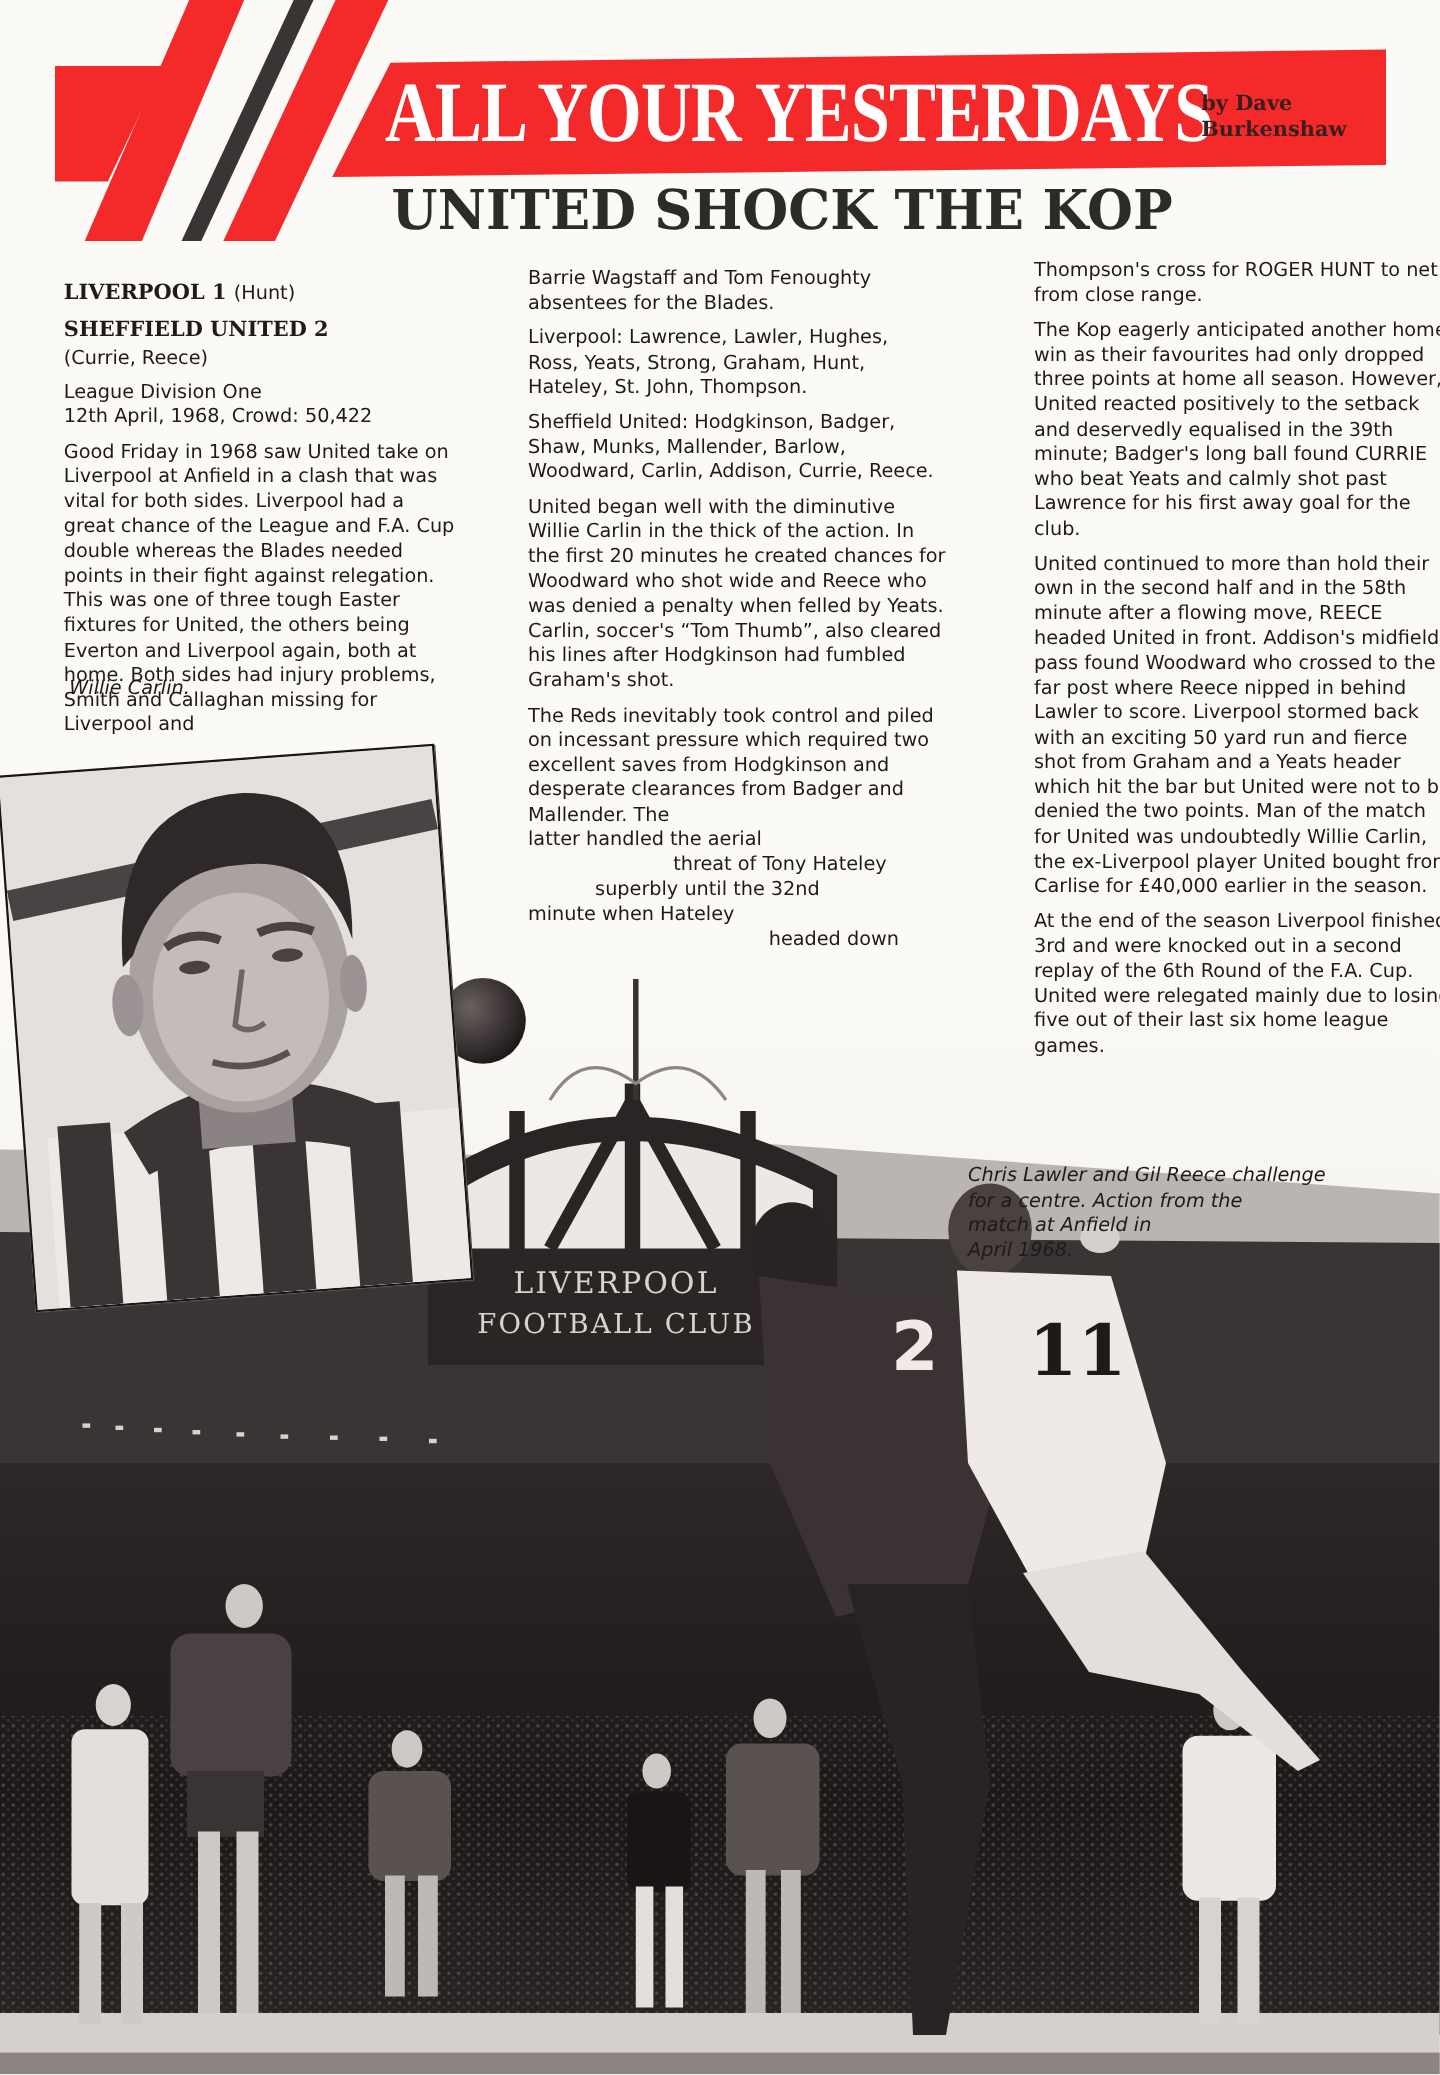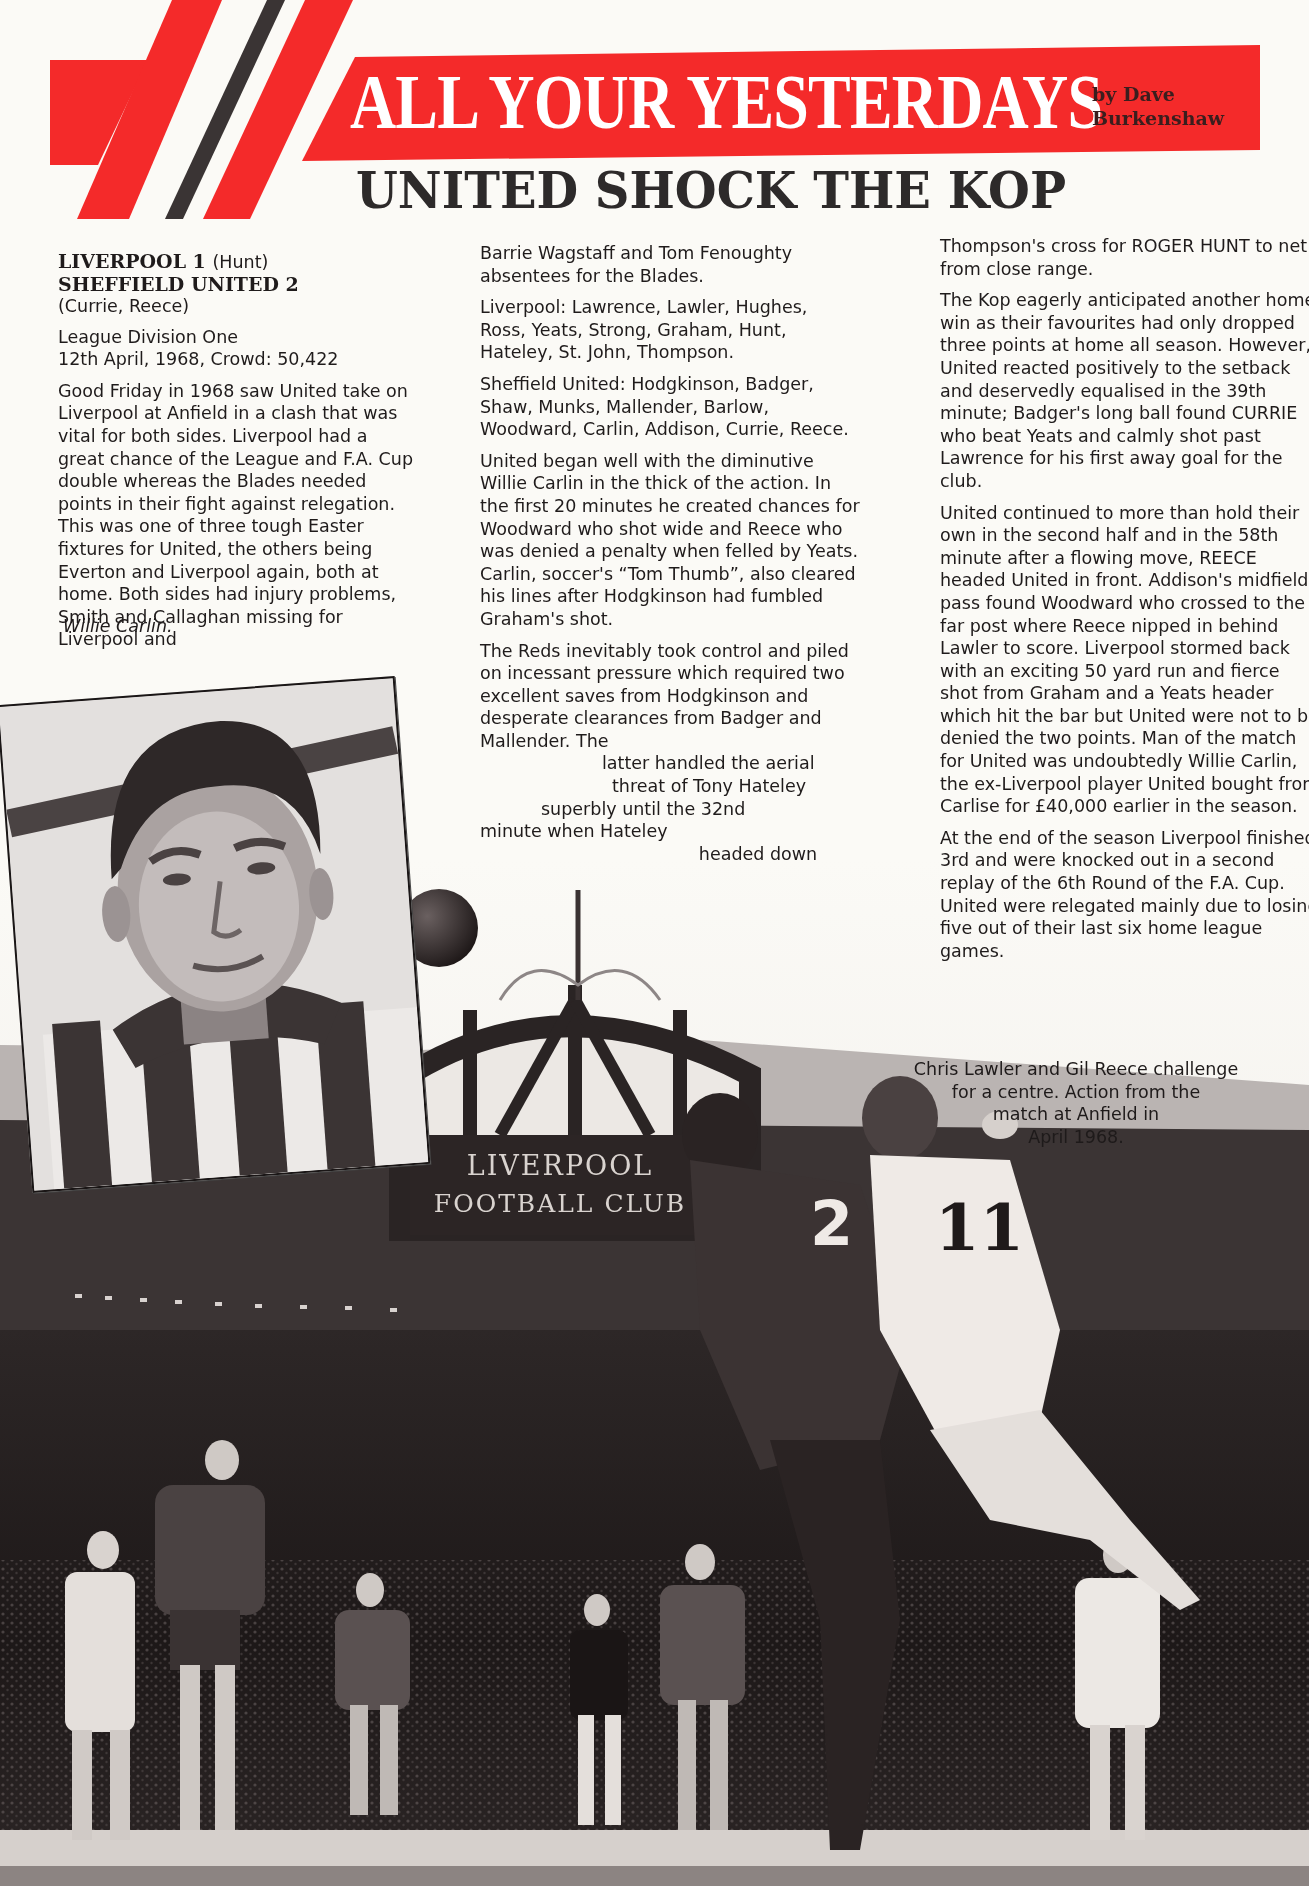--- a/index.html
+++ b/index.html
@@ -31,42 +31,42 @@
     line-height: 62px; color: #2d2a2a; letter-spacing: 0px;
     transform: scaleX(0.96); transform-origin: left center; white-space: nowrap;
   }
 
   
   .col {
     position: absolute; font-family: "DejaVu Sans", sans-serif;
     font-size: 17.5px; line-height: 22.6px; color: #1f1b1b;
   }
   .col p { margin: 0 0 9px 0; }
-  .score-line { font-family: "DejaVu Serif", serif; font-weight: bold; font-size: 19px; line-height: 22px; }
+  .score-line { font-family: "DejaVu Serif", serif; font-weight: bold; font-size: 19px; line-height: 32px; }
   .score-scorers { font-weight: normal; font-family: "DejaVu Sans", sans-serif; font-size: 17.5px; }
 
   #col1 { left: 58px; top: 250px; width: 370px; }
   #col2 { left: 480px; top: 242px; width: 380px; }
   #col3 { left: 940px; top: 235px; width: 380px; }
   .stagger span { display: block; }
 
   
   #match-photo {
     position: absolute; left: 0; top: 860px; width: 1309px; height: 1026px; overflow: hidden;
   }
   #portrait {
     position: absolute; left: 14px; top: 690px; width: 395px; height: 485px;
     transform: rotate(-4.2deg); transform-origin: center;
     border: 2px solid #1a1616; background: #d9d6d4; overflow: hidden;
     box-shadow: 1px 1px 0 #444;
   }
   .caption-portrait { position: absolute; left: 63px; top: 616px; font-size: 17.5px; font-style: italic; font-family: "DejaVu Sans", sans-serif; }
   .caption-action {
-    position: absolute; left: 880px; top: 1058px; width: 392px; text-align: center;
-    font-family: "DejaVu Sans", sans-serif; font-size: 17.5px; line-height: 22.5px;
+    position: absolute; left: 880px; top: 1058px; width: 392px; text-align: left;
+    font-family: "DejaVu Sans", sans-serif; font-style: italic; font-size: 17.5px; line-height: 22.5px;
   }
   .halftone {
     background-image: radial-gradient(rgba(0,0,0,0.08) 1px, transparent 1.2px);
     background-size: 3px 3px;
   }
 </style>
 </head>
 <body>
 
 <svg id="header-art" viewBox="0 0 1309 230" xmlns="http://www.w3.org/2000/svg">
@@ -252,21 +252,21 @@
   <p style="width:355px;">Good Friday in 1968 saw United take on Liverpool at Anfield in a clash that was vital for both sides. Liverpool had a great chance of the League and F.A. Cup double whereas the Blades needed points in their fight against relegation. This was one of three tough Easter fixtures for United, the others being Everton and Liverpool again, both at home. Both sides had injury problems, Smith and Callaghan missing for Liverpool and</p>
 </div>
 
 <div id="col2" class="col">
   <p>Barrie Wagstaff and Tom Fenoughty absentees for the Blades.</p>
   <p style="width:330px;">Liverpool: Lawrence, Lawler, Hughes, Ross, Yeats, Strong, Graham, Hunt, Hateley, St. John, Thompson.</p>
   <p>Sheffield United: Hodgkinson, Badger, Shaw, Munks, Mallender, Barlow, Woodward, Carlin, Addison, Currie, Reece.</p>
   <p>United began well with the diminutive Willie Carlin in the thick of the action. In the first 20 minutes he created chances for Woodward who shot wide and Reece who was denied a penalty when felled by Yeats. Carlin, soccer's “Tom Thumb”, also cleared his lines after Hodgkinson had fumbled Graham's shot.</p>
   <p style="margin-bottom:0;">The Reds inevitably took control and piled on incessant pressure which required two excellent saves from Hodgkinson and desperate clearances from Badger and Mallender. The</p>
   <div class="stagger">
-    <span style="margin-left:122px;">latter handled the aerial</span>
+    <span style="">latter handled the aerial</span>
     <span style="margin-left:132px;">threat of Tony Hateley</span>
     <span style="margin-left:61px;">superbly until the 32nd</span>
     <span style="">minute when Hateley</span>
     <span style="margin-left:176px;text-align:center;">headed down</span>
   </div>
 </div>
 
 <div id="col3" class="col">
   <p>Thompson's cross for ROGER HUNT to net from close range.</p>
   <p>The Kop eagerly anticipated another home win as their favourites had only dropped three points at home all season. However, United reacted positively to the setback and deservedly equalised in the 39th minute; Badger's long ball found CURRIE who beat Yeats and calmly shot past Lawrence for his first away goal for the club.</p>

